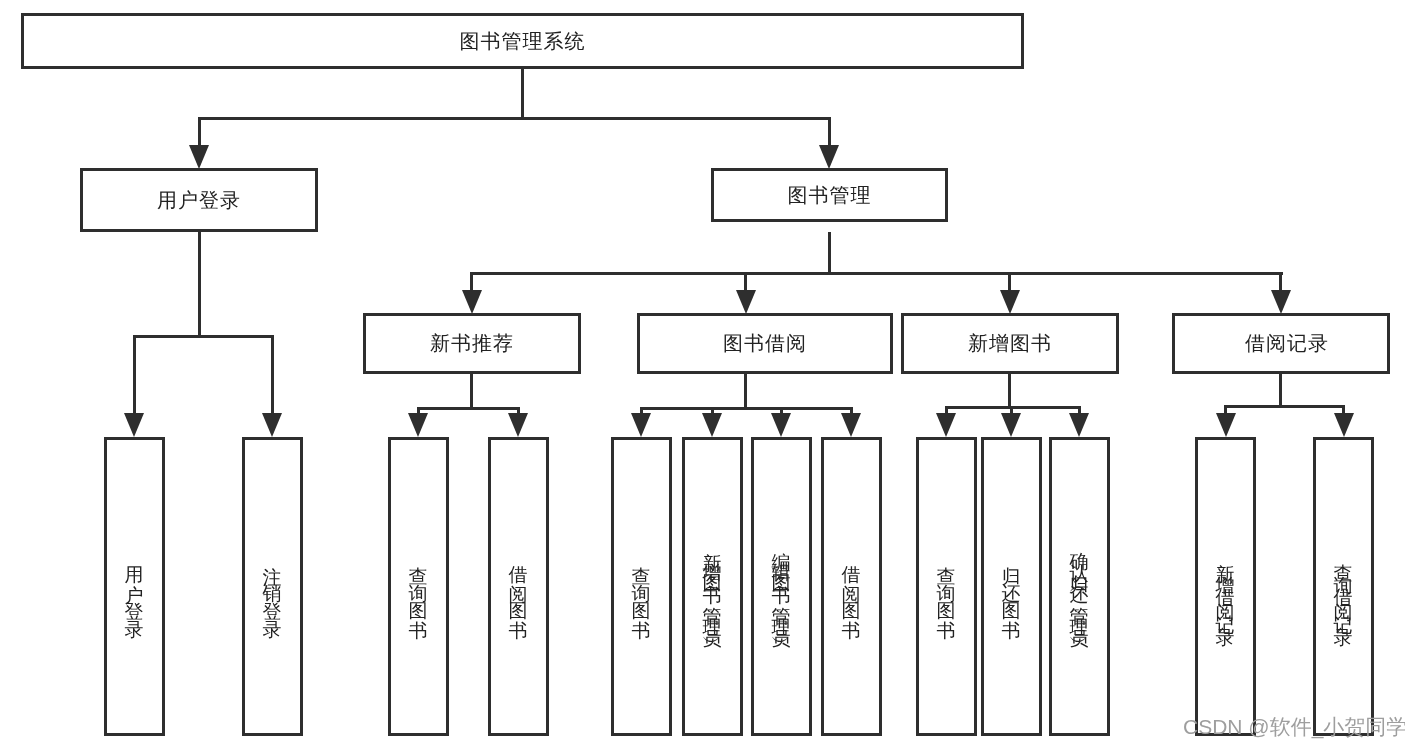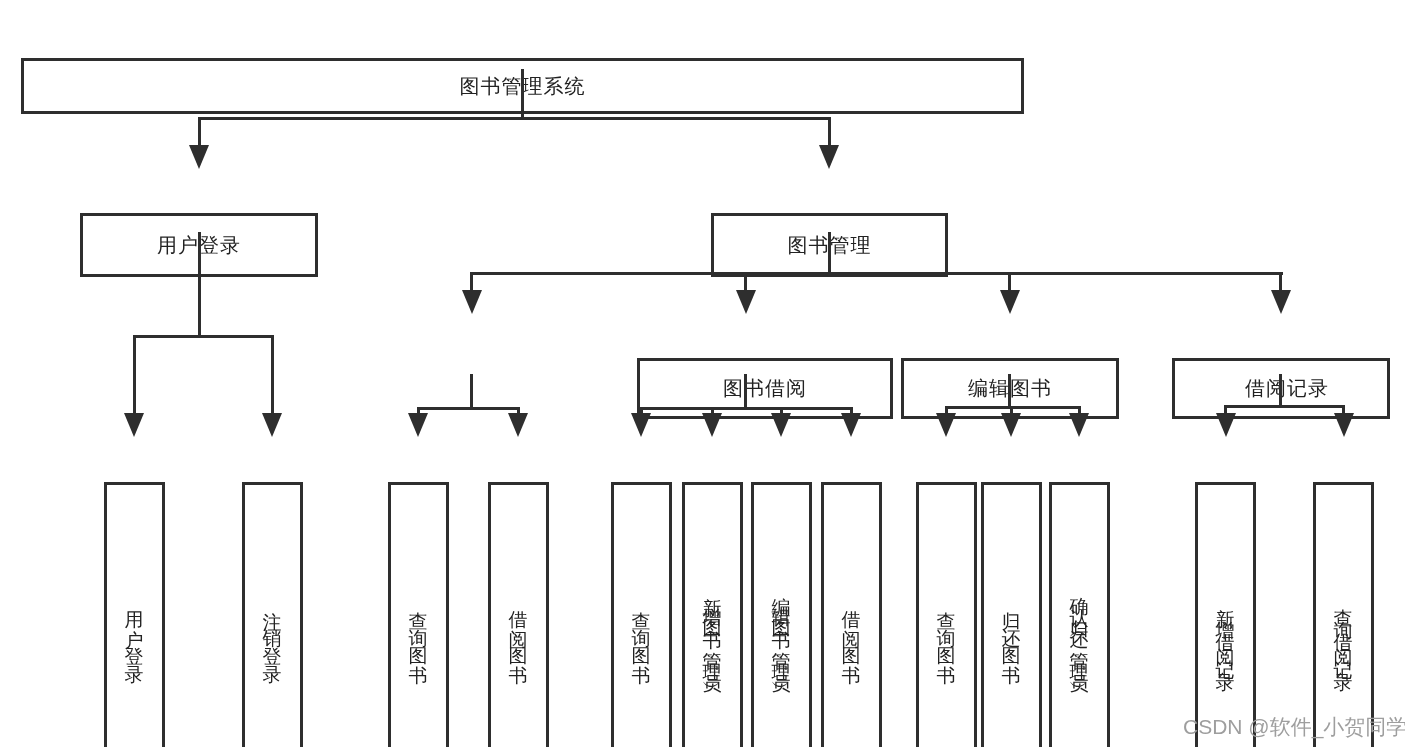--- a/index.html
+++ b/index.html
@@ -17,21 +17,20 @@
     color:var(--text);
     overflow:hidden;
   }
   .node{
     position:absolute;
     box-sizing:border-box;
     border:3px solid var(--line);
     background:var(--background);
     display:flex;align-items:center;justify-content:center;
     color:var(--text);
-    margin-top:45px;
   }
   .root-node{font-size:20px;letter-spacing:1px;}
   .branch-node{font-size:20px;letter-spacing:1px;}
   .leaf{
     font-size:19px;
     writing-mode:vertical-rl;
     text-orientation:mixed;
     line-height:1;
   }
   .sp-wide{letter-spacing:18px;}
@@ -61,35 +60,36 @@
   <div class="node root-node" style="left:21px;top:13px;width:1003px;height:56px;">图书管理系统</div>
 
   <div class="vline" style="left:521px;top:69px;width:3px;height:48px;"></div>
   <div class="hline" style="left:198px;top:117px;width:633px;height:3px;"></div>
   <div class="vline" style="left:198px;top:117px;width:3px;height:30px;"></div>
   <div class="vline" style="left:828px;top:117px;width:3px;height:30px;"></div>
   <div class="arrow" style="left:189px;top:145px;"></div>
   <div class="arrow" style="left:819px;top:145px;"></div>
 
   <div class="node branch-node" style="left:80px;top:168px;width:238px;height:64px;">用户登录</div>
-  <div class="node branch-node" style="left:711px;top:168px;width:237px;height:64px;">图书管理</div>
+  <div class="node branch-node" style="left:711px;top:168px;width:237px;height:54px;">图书管理</div>
 
   <div class="vline" style="left:828px;top:232px;width:3px;height:40px;"></div>
   <div class="hline" style="left:470px;top:272px;width:813px;height:3px;"></div>
   <div class="vline" style="left:470px;top:272px;width:3px;height:20px;"></div>
   <div class="vline" style="left:744px;top:272px;width:3px;height:20px;"></div>
   <div class="vline" style="left:1008px;top:272px;width:3px;height:20px;"></div>
   <div class="vline" style="left:1279px;top:272px;width:3px;height:20px;"></div>
   <div class="arrow" style="left:462px;top:290px;"></div>
   <div class="arrow" style="left:736px;top:290px;"></div>
   <div class="arrow" style="left:1000px;top:290px;"></div>
   <div class="arrow" style="left:1271px;top:290px;"></div>
 
+  <div class="node branch-node" style="left:363px;top:313px;width:218px;height:61px;">新书推荐</div>
   <div class="node branch-node" style="left:637px;top:313px;width:256px;height:61px;">图书借阅</div>
-  <div class="node branch-node" style="left:901px;top:313px;width:218px;height:61px;">编辑图书</div>
+  <div class="node branch-node" style="left:901px;top:313px;width:218px;height:61px;">新增图书</div>
   <div class="node branch-node" style="left:1172px;top:313px;width:218px;height:61px;padding-left:12px;">借阅记录</div>
 
   <div class="vline" style="left:198px;top:232px;width:3px;height:103px;"></div>
   <div class="hline" style="left:133px;top:335px;width:141px;height:3px;"></div>
   <div class="vline" style="left:133px;top:335px;width:3px;height:80px;"></div>
   <div class="vline" style="left:271px;top:335px;width:3px;height:80px;"></div>
   <div class="arrow" style="left:124px;top:413px;"></div>
   <div class="arrow" style="left:262px;top:413px;"></div>
 
   <div class="vline" style="left:470px;top:374px;width:3px;height:33px;"></div>

